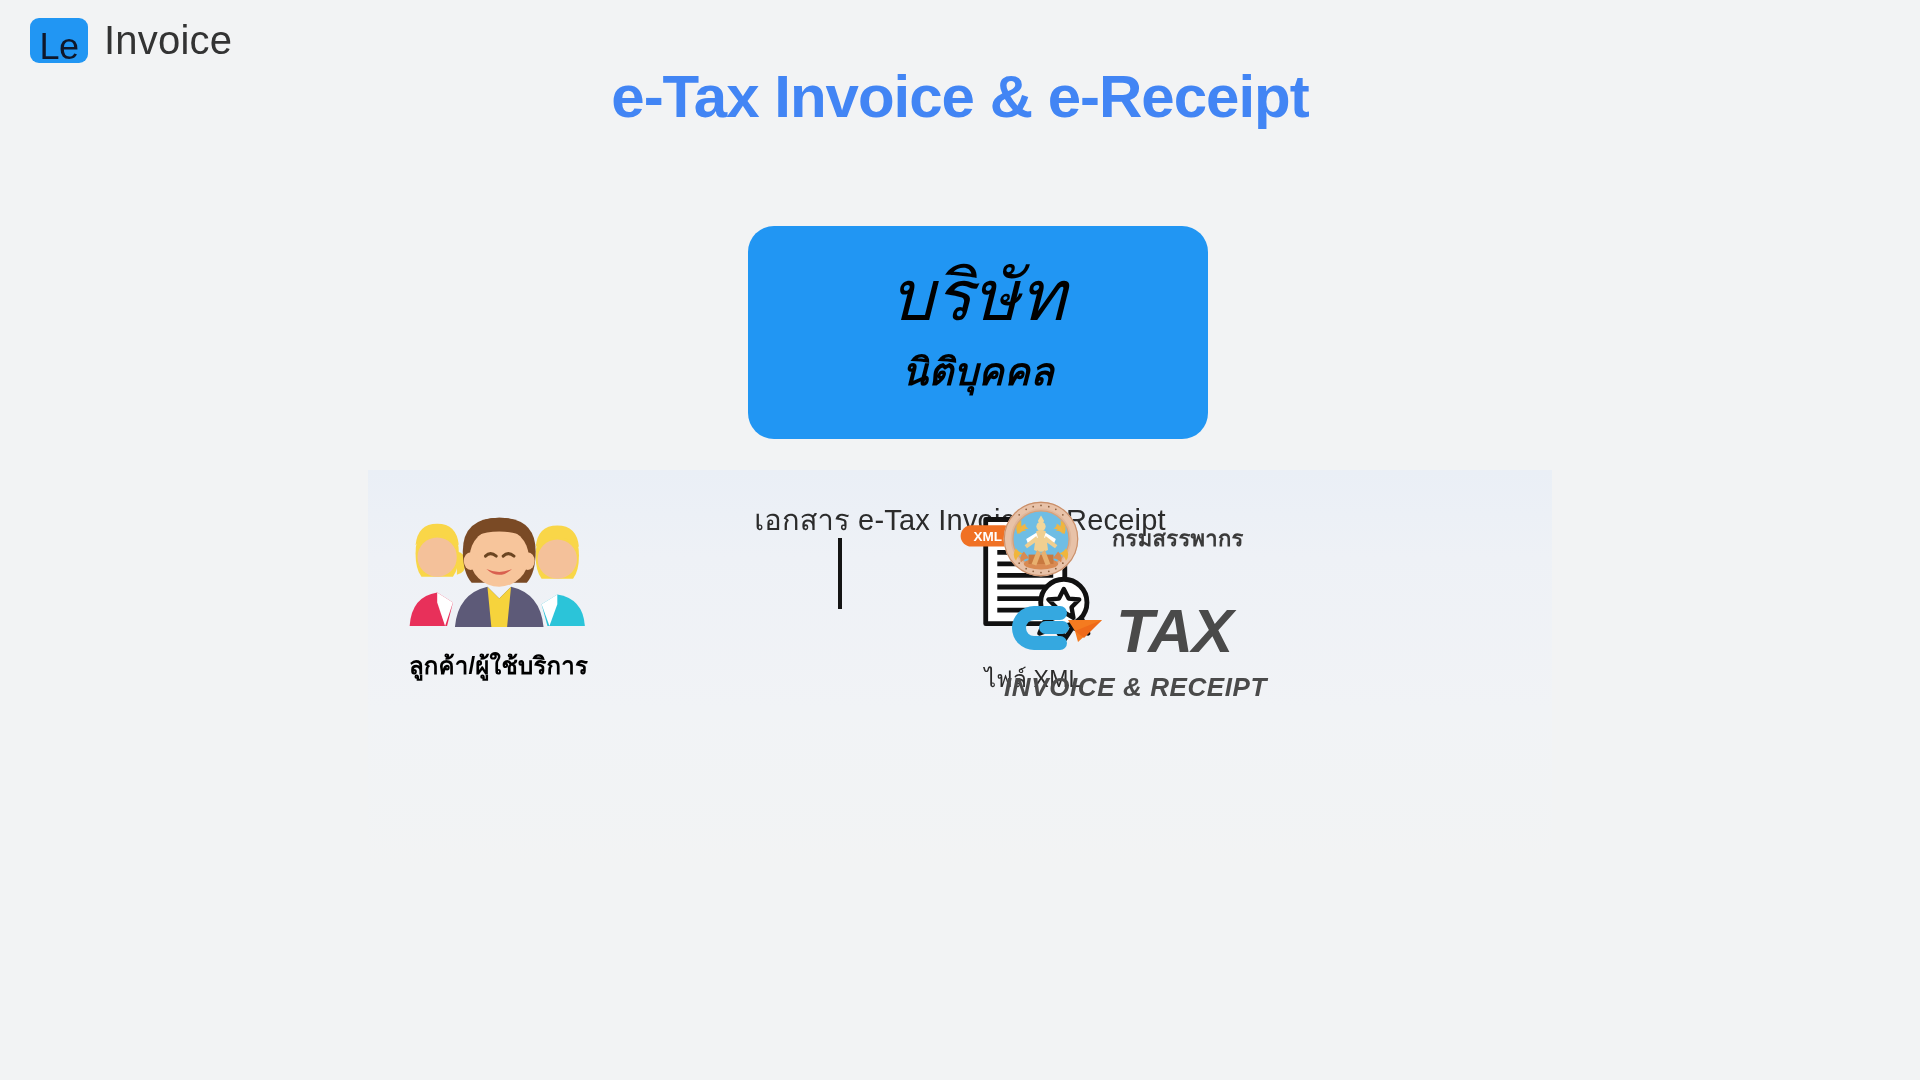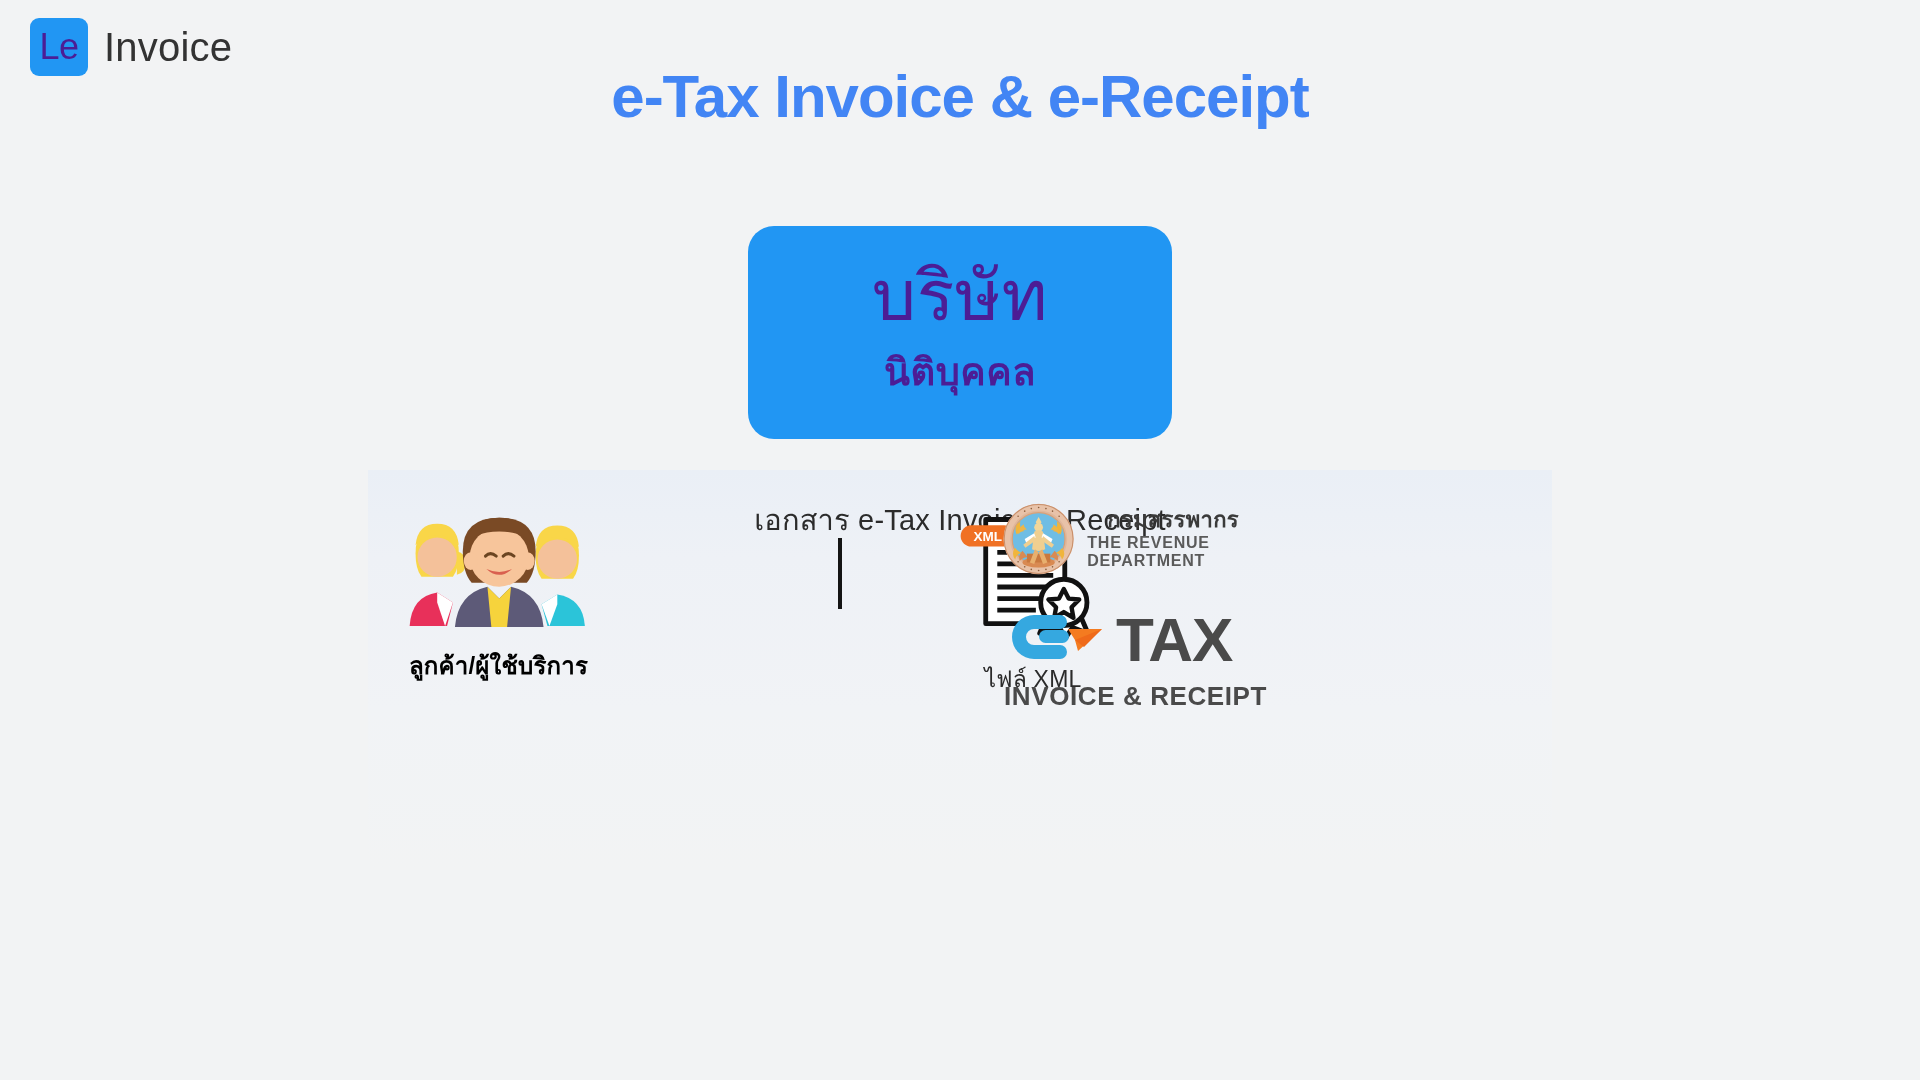--- a/index.html
+++ b/index.html
@@ -20,24 +20,24 @@
   .brand {
     position: absolute;
     left: 30px;
     top: 18px;
     display: flex;
     align-items: center;
     gap: 16px;
   }
   .brand-mark {
     width: 58px;
-    height: 58px;
+    height: 45px;
     border-radius: 9px;
     background: #2196f3;
-    color: #4c1d95;
+    color: #0f172a;
     font-size: 36px;
     line-height: 58px;
     text-align: center;
     font-weight: 400;
     letter-spacing: -0.5px;
     font-family: "Liberation Sans", sans-serif;
   }
   .brand-name {
     font-size: 40px;
     color: #333333;
@@ -57,31 +57,32 @@
     color: #4285f4;
     letter-spacing: -1px;
     white-space: nowrap;
   }
 
   
   .entity-badge {
     position: absolute;
     left: 748px;
     top: 226px;
-    width: 424px;
+    width: 460px;
     height: 213px;
     background: #2196f3;
     border-radius: 26px;
     display: flex;
     flex-direction: column;
     align-items: center;
     justify-content: center;
-    color: #4c1d95;
+    color: #000000;
     box-sizing: border-box;
     padding-bottom: 6px;
+    font-style: italic;
   }
   .entity-main {
     font-size: 70px;
     line-height: 1.12;
     font-weight: 400;
     letter-spacing: 0.5px;
   }
   .entity-sub {
     font-size: 38px;
     font-weight: bold;
@@ -187,22 +188,23 @@
   }
   .revenue-text .rd-en {
     font-size: 16px;
     font-weight: bold;
     color: #5a5a5a;
     letter-spacing: 0.8px;
     margin-top: 2px;
   }
 
   .etax-logo {
-    margin-top: 27px;
+    margin-top: 18px;
     padding-left: 14px;
+    font-style: italic;
   }
   .etax-row { display: flex; align-items: center; }
   .etax-word {
     font-size: 62px;
     font-weight: bold;
     color: #4a4a4a;
     letter-spacing: -1px;
     line-height: 0.9;
     margin-left: -4px;
   }
@@ -333,21 +335,20 @@
           <circle cx="40" cy="91.5" r="1.1"></circle>
             <circle cx="60" cy="91.5" r="1.1"></circle>
           <circle cx="31" cy="88" r="1.1"></circle>
             <circle cx="69" cy="88" r="1.1"></circle>
           <circle cx="22" cy="81" r="1.1"></circle>
             <circle cx="78" cy="81" r="1.1"></circle>
         </g>
       </svg>
       <div class="revenue-text">
         <div class="rd-th">กรมสรรพากร</div>
-        <div class="rd-en">THE REVENUE DEPARTMENT</div>
       </div>
     </div>
 
     <div class="etax-logo">
       <div class="etax-row">
         <svg width="118" height="70" viewBox="0 0 118 70">
           <path d="M58 10 h-26 a22 22 0 0 0 0 44 h26 a7 7 0 0 0 0-14 h-26 a8 8 0 0 1 0-16 h26 a7 7 0 0 0 0-14z" fill="#35a8e0"></path>
           <rect x="37" y="25" width="30" height="13" rx="6.5" fill="#35a8e0"></rect>
           <path d="M66 24 l34 0 l-24 22 l-3-11 z" fill="#f47b20"></path>
           <path d="M73 35 l27-11 l-18 18z" fill="#ef6a1a"></path>

